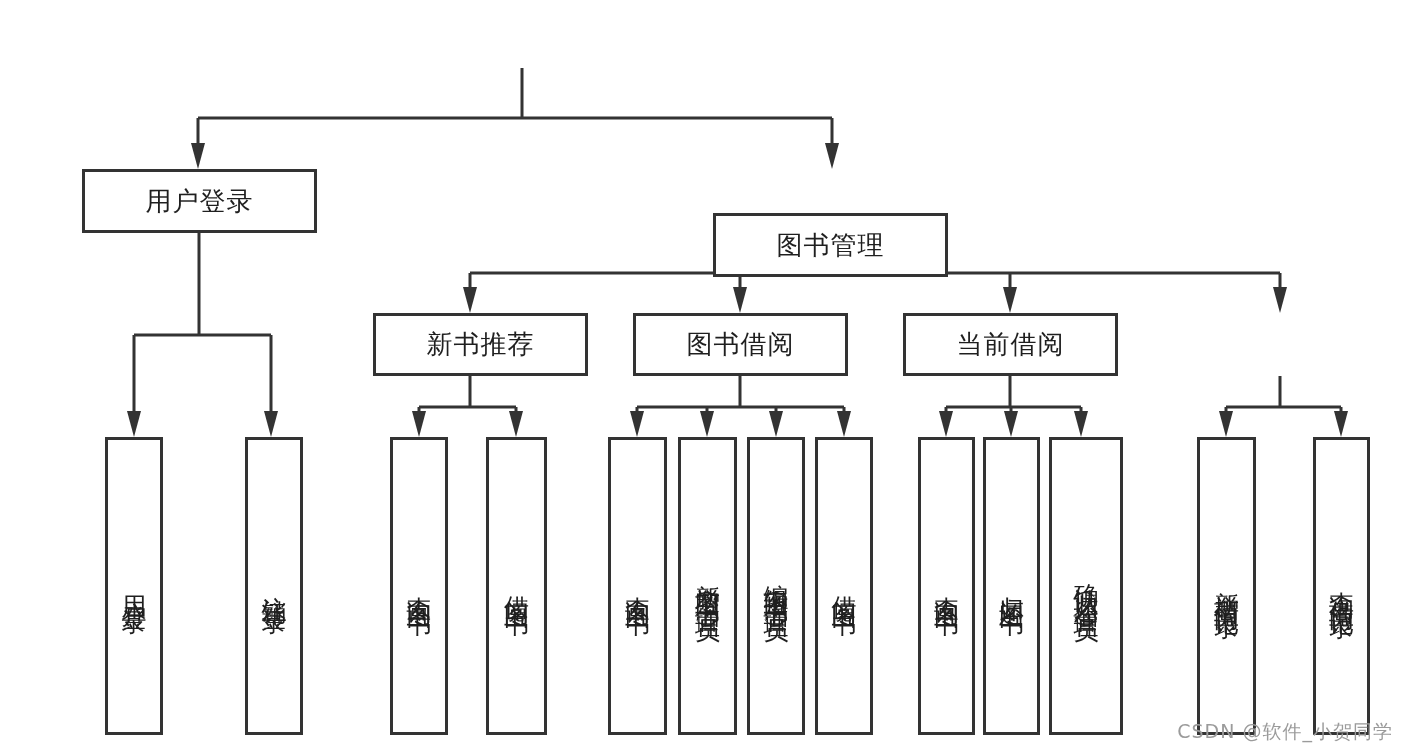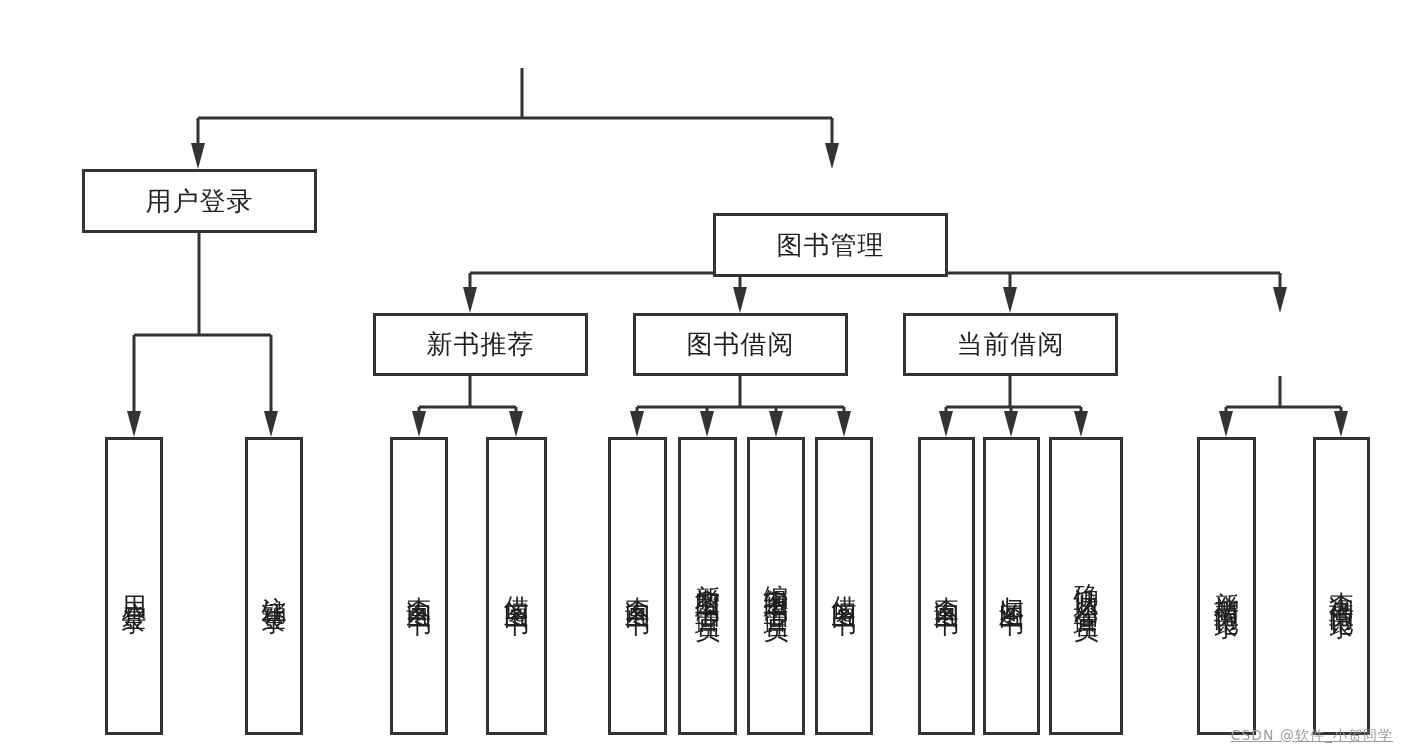--- a/index.html
+++ b/index.html
@@ -68,26 +68,25 @@
   .n-leaf-8  { left: 815px; }
   .n-leaf-9  { left: 918px; width: 57px; }
   .n-leaf-10 { left: 983px; width: 57px; }
   .n-leaf-11 { left: 1049px; width: 74px; }
   .n-leaf-12 { left: 1197px; width: 59px; }
   .n-leaf-13 { left: 1313px; width: 57px; }
   .watermark {
     position: absolute;
     right: 12px;
     bottom: 2px;
-    font-size: 14px;
+    font-size: 19px;
     color: var(--color-watermark);
     letter-spacing: 1px;
     white-space: nowrap;
     z-index: 5;
-    text-decoration: underline;
   }
 </style>
 </head>
 <body>
 
 <div class="canvas">
 
   <svg class="connector-layer" viewBox="0 0 1405 747" xmlns="http://www.w3.org/2000/svg" fill="none" stroke="var(--color-line)" stroke-width="3">
 
     <g>

